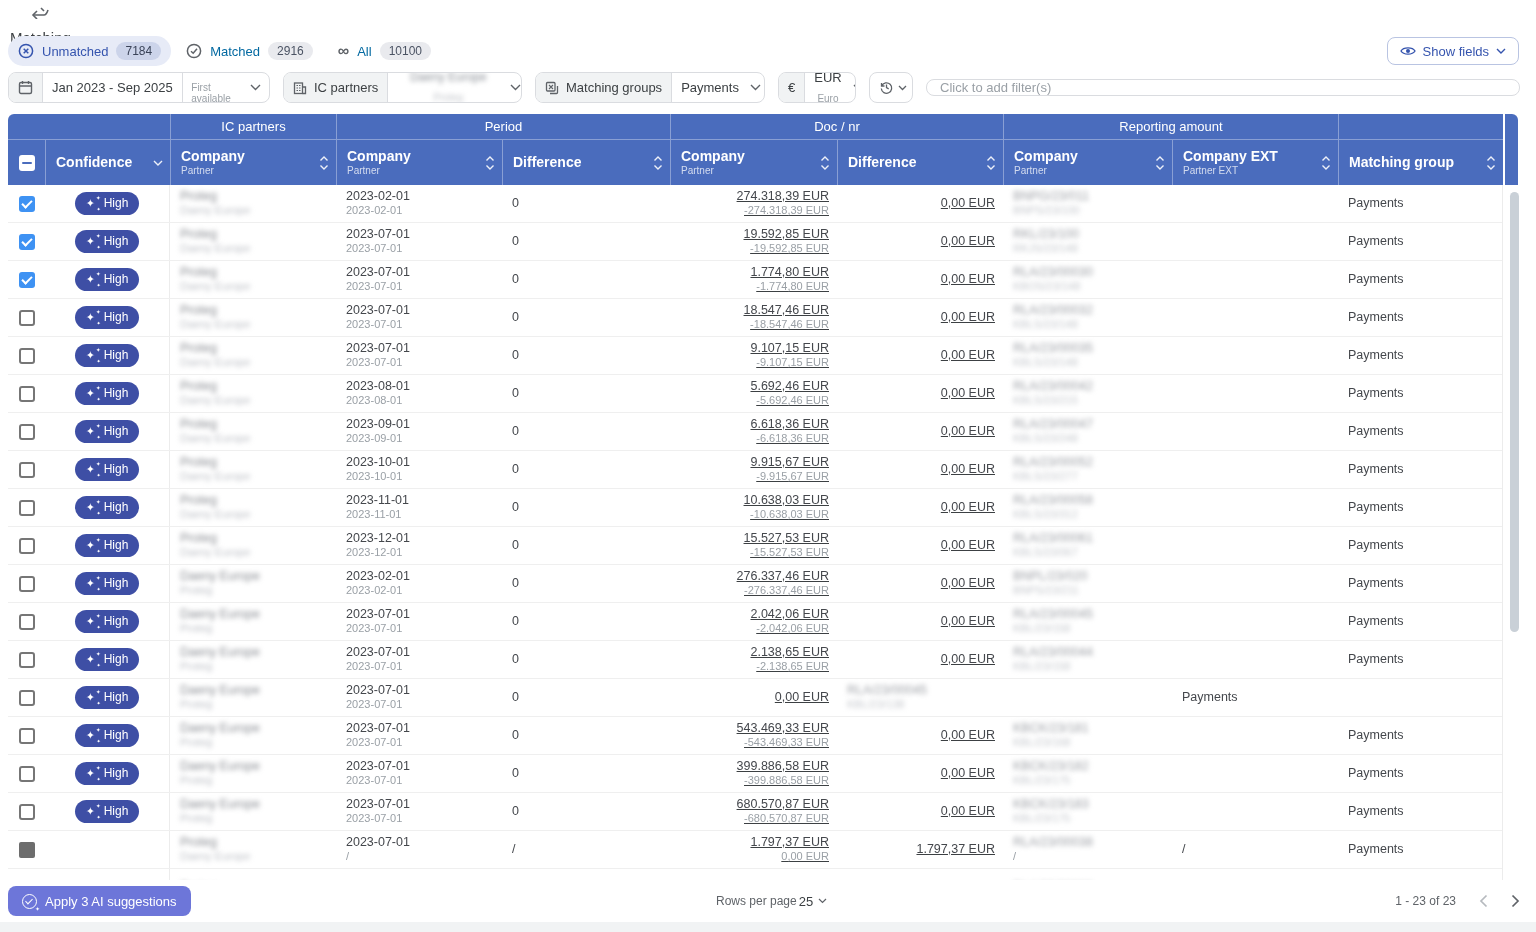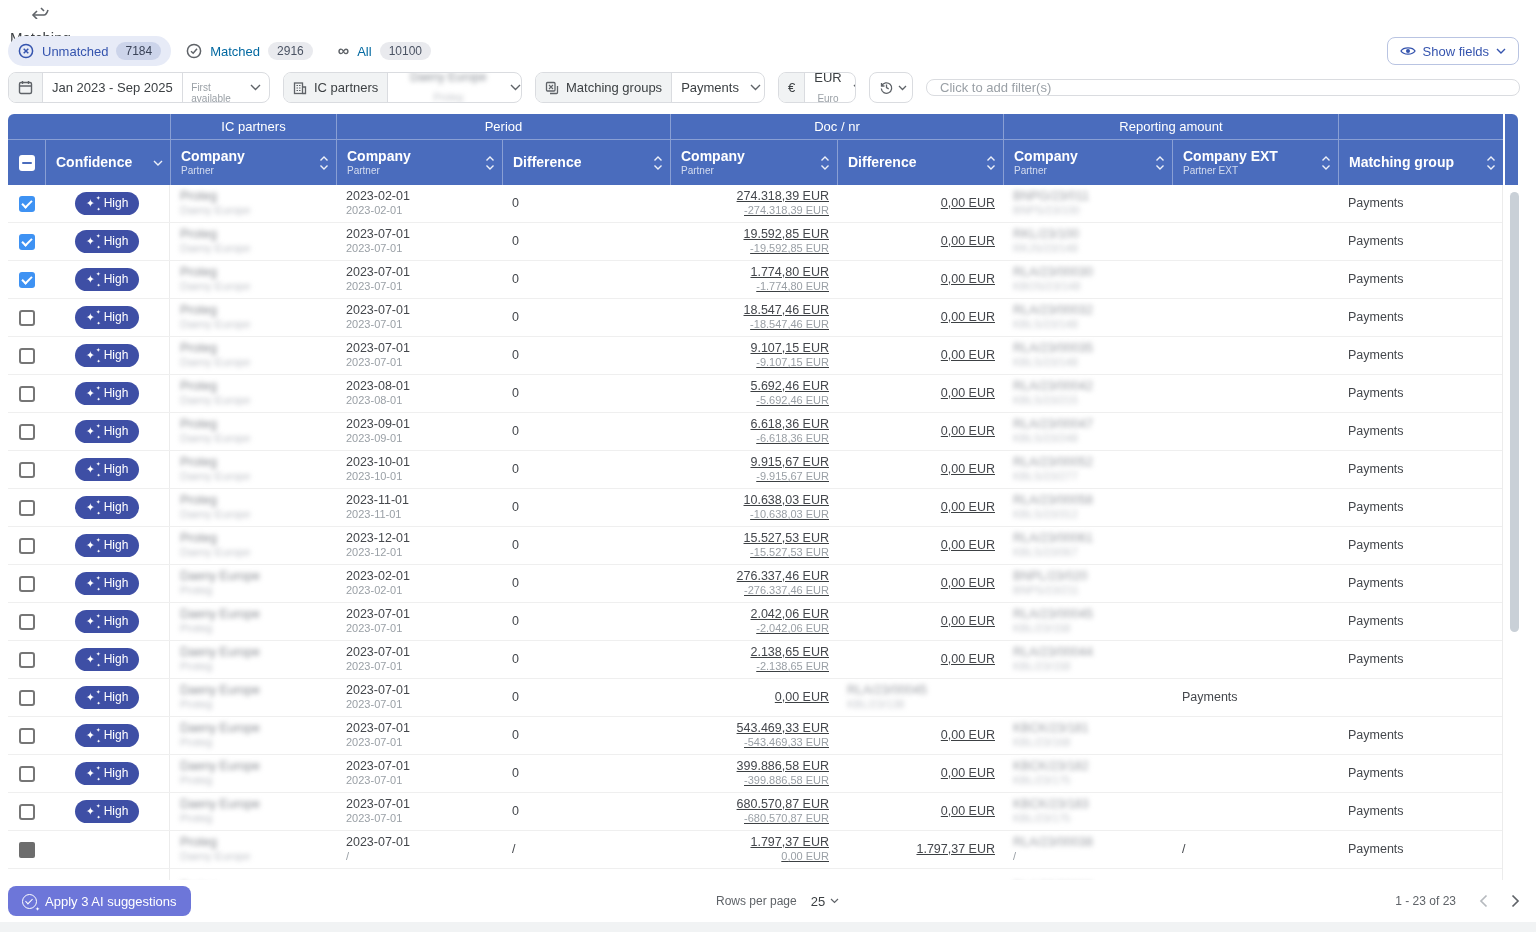--- a/index.html
+++ b/index.html
@@ -102,21 +102,21 @@
 
   
   .footer { position:absolute; left:0; top:880px; width:1536px; height:42px; background:#fff; }
   .apply-btn { position:absolute; left:8px; top:6px; height:30px; display:flex; align-items:center; gap:8px;
                background:#6d76d9; color:#fff; border:none; border-radius:8px; padding:0 14px;
                font-size:13px; font-family:"Liberation Sans",sans-serif; cursor:pointer; }
   .apply-icon { position:relative; width:15px; height:15px; border:1.5px solid #fff; border-radius:50%; }
   .apply-icon::after { content:""; position:absolute; left:4px; top:2px; width:3px; height:6px;
                        border:solid #fff; border-width:0 1.5px 1.5px 0; transform:rotate(45deg); }
   .apply-icon::before { content:"✦"; position:absolute; right:-4px; bottom:-4px; font-size:6px; color:#fff; }
-  .rpp { position:absolute; left:716px; top:0; height:42px; display:flex; align-items:center; gap:14px;justify-content:space-between; }
+  .rpp { position:absolute; left:716px; top:0; height:42px; display:flex; align-items:center; gap:2px;justify-content:space-between; }
   .rpp .rpp-label { font-size:12px; color:#5f6368; }
   .rpp .rpp-value { font-size:13px; color:#3c4043; display:flex; align-items:center; gap:5px; cursor:pointer; }
   .range { position:absolute; right:80px; top:0; height:42px; display:flex; align-items:center;
            font-size:12px; color:#5f6368; }
   .pg-prev, .pg-next { position:absolute; top:0; height:42px; display:flex; align-items:center; cursor:pointer; }
   .pg-prev { right:48px; color:#b6babf; }
   .pg-next { right:16px; color:#5f6368; }
 
   .bottom-strip { position:absolute; left:0; bottom:0; width:1536px; height:10px; background:#f1f3f4; }
 

